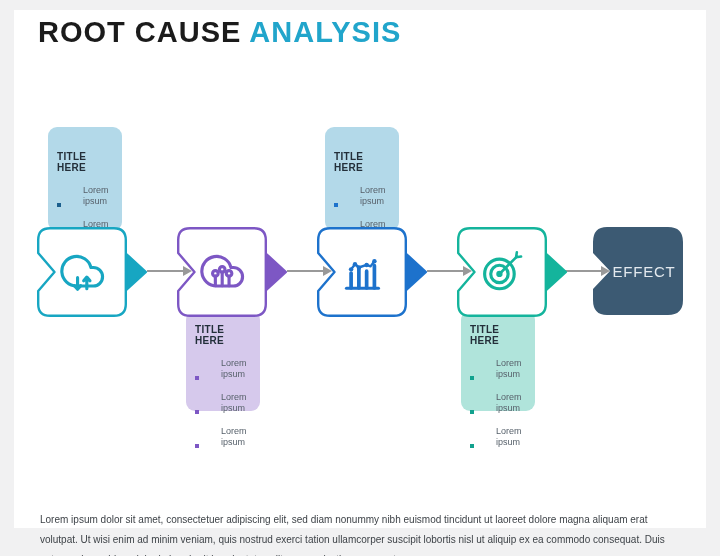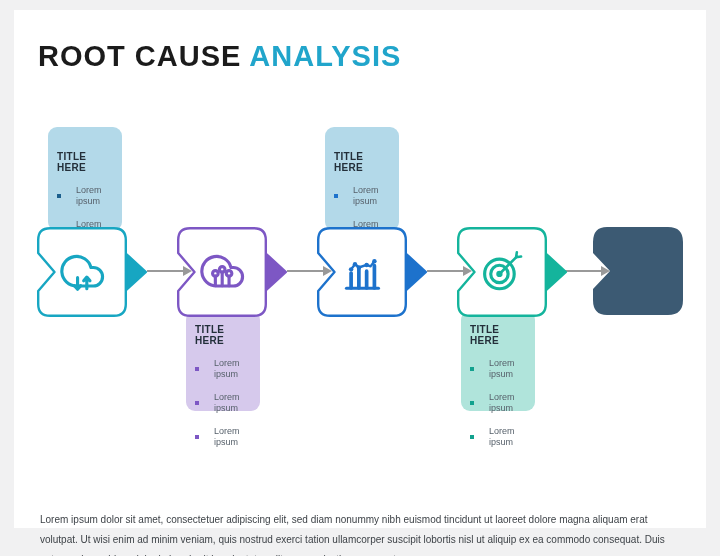--- a/index.html
+++ b/index.html
@@ -1,28 +1,28 @@
 <!DOCTYPE html>
 <html style="--canvas-bg: #f1f1f2; --page-bg: #ffffff; --title-dark: #1b1b1b; --heading-accent: #21a5cb; --accent-teal: #17a6c2; --accent-purple: #7d57c4; --accent-blue: #1d72cc; --accent-green: #14b49c; --effect-bg: #3c5a73; --effect-text: #e3e9ee; --card-blue: #b3d9e9; --card-purple: #d6c9ec; --card-green: #b0e4db; --bullet-navy: #1b5f8d; --bullet-green: #12a18e; --card-title: #232f3a; --card-text: #57616b; --arrow-gray: #999999; --body-text: #3e4348; --footer-text: #bdbec0;"><head>
 <meta charset="utf-8">
 <style>
   html,body{margin:0;padding:0;}
   body{font-family:"Liberation Sans","DejaVu Sans",sans-serif;}
   .canvas{position:relative;width:720px;height:556px;background:var(--canvas-bg,#f1f1f2);overflow:hidden;}
   .page{position:absolute;left:14px;top:10px;width:692px;height:518px;background:var(--page-bg,#fff);}
-  .main-title{position:absolute;left:38px;top:40px;font-size:29px;font-weight:600;letter-spacing:1px;color:var(--title-dark,#1b1b1b);white-space:nowrap;}
+  .main-title{position:absolute;left:38px;top:16px;font-size:29px;font-weight:600;letter-spacing:1px;color:var(--title-dark,#1b1b1b);white-space:nowrap;}
   .main-title .accent{color:var(--heading-accent,#21a5cb);}
 
   
   .card{position:absolute;width:74px;border-radius:9px;padding:24px 6px 8px 9px;box-sizing:border-box;z-index:1;}
   .card.blue{background:var(--card-blue,#b3d9e9);}
   .card.purple{background:var(--card-purple,#d6c9ec);}
   .card.green{background:var(--card-green,#b0e4db);}
   .card-title{font-size:10px;font-weight:700;letter-spacing:.3px;color:var(--card-title,#232f3a);margin:0 0 2px 0;}
-  .card-item{display:flex;align-items:center;gap:15px;margin-top:12px;font-size:9px;line-height:11px;color:var(--card-text,#57616b);}
+  .card-item{display:flex;align-items:flex-end;gap:22px;margin-top:12px;font-size:9px;line-height:11px;color:var(--card-text,#57616b);}
   .bullet{width:4px;height:4px;flex:0 0 4px;}
   .b-navy{background:var(--bullet-navy,#1b5f8d);}
   .b-blue{background:var(--accent-blue,#1d72cc);}
   .b-purple{background:var(--accent-purple,#7d57c4);}
   .b-green{background:var(--bullet-green,#12a18e);}
   .card.bottom{padding-top:13px;}
 
   
   .step{position:absolute;width:112px;height:90px;z-index:2;}
   .step-outline{fill:#fff;stroke-width:2.4;stroke-linejoin:round;}
@@ -188,16 +188,17 @@
       <circle cx="10.5" cy="13.5" r="4.7"></circle>
       <circle class="fillnode" cx="10.5" cy="13.5" r="1.7"></circle>
       <path stroke-width="1.4" d="M10.5 13.5 L19.5 4.5"></path>
       <path stroke-width="1.4" d="M19.5 4.5 L19.9 1.8 M19.5 4.5 L22.2 4.1"></path>
     </g>
   </svg>
 
   <svg class="effect-svg" viewBox="0 0 92 90">
     <path class="effect-shape" d="M15 1 H76 Q91 1 91 16 V74 Q91 89 76 89 H15 Q1 89 1 74 V63 L18 45 L1 27 V16 Q1 1 15 1 Z"></path>
   </svg>
+  <div class="effect-label">EFFECT</div>
 
   <p class="body-text">Lorem ipsum dolor sit amet, consectetuer adipiscing elit, sed diam nonummy nibh euismod tincidunt ut laoreet dolore magna aliquam erat volutpat. Ut wisi enim ad minim veniam, quis nostrud exerci tation ullamcorper suscipit lobortis nisl ut aliquip ex ea commodo consequat. Duis autem vel eum iriure dolor in hendrerit in vulputate velit esse molestie consequat</p>
   <div class="footer-credit">Designed By ©WordLayouts.com</div>
 </div>
 
 </body></html>

